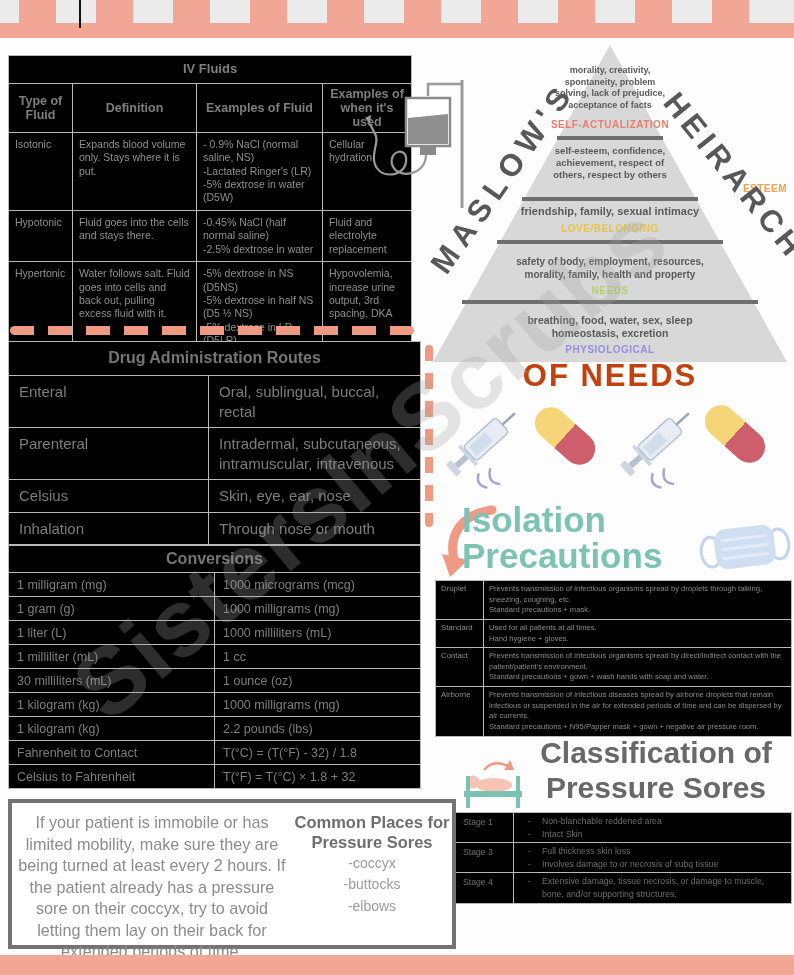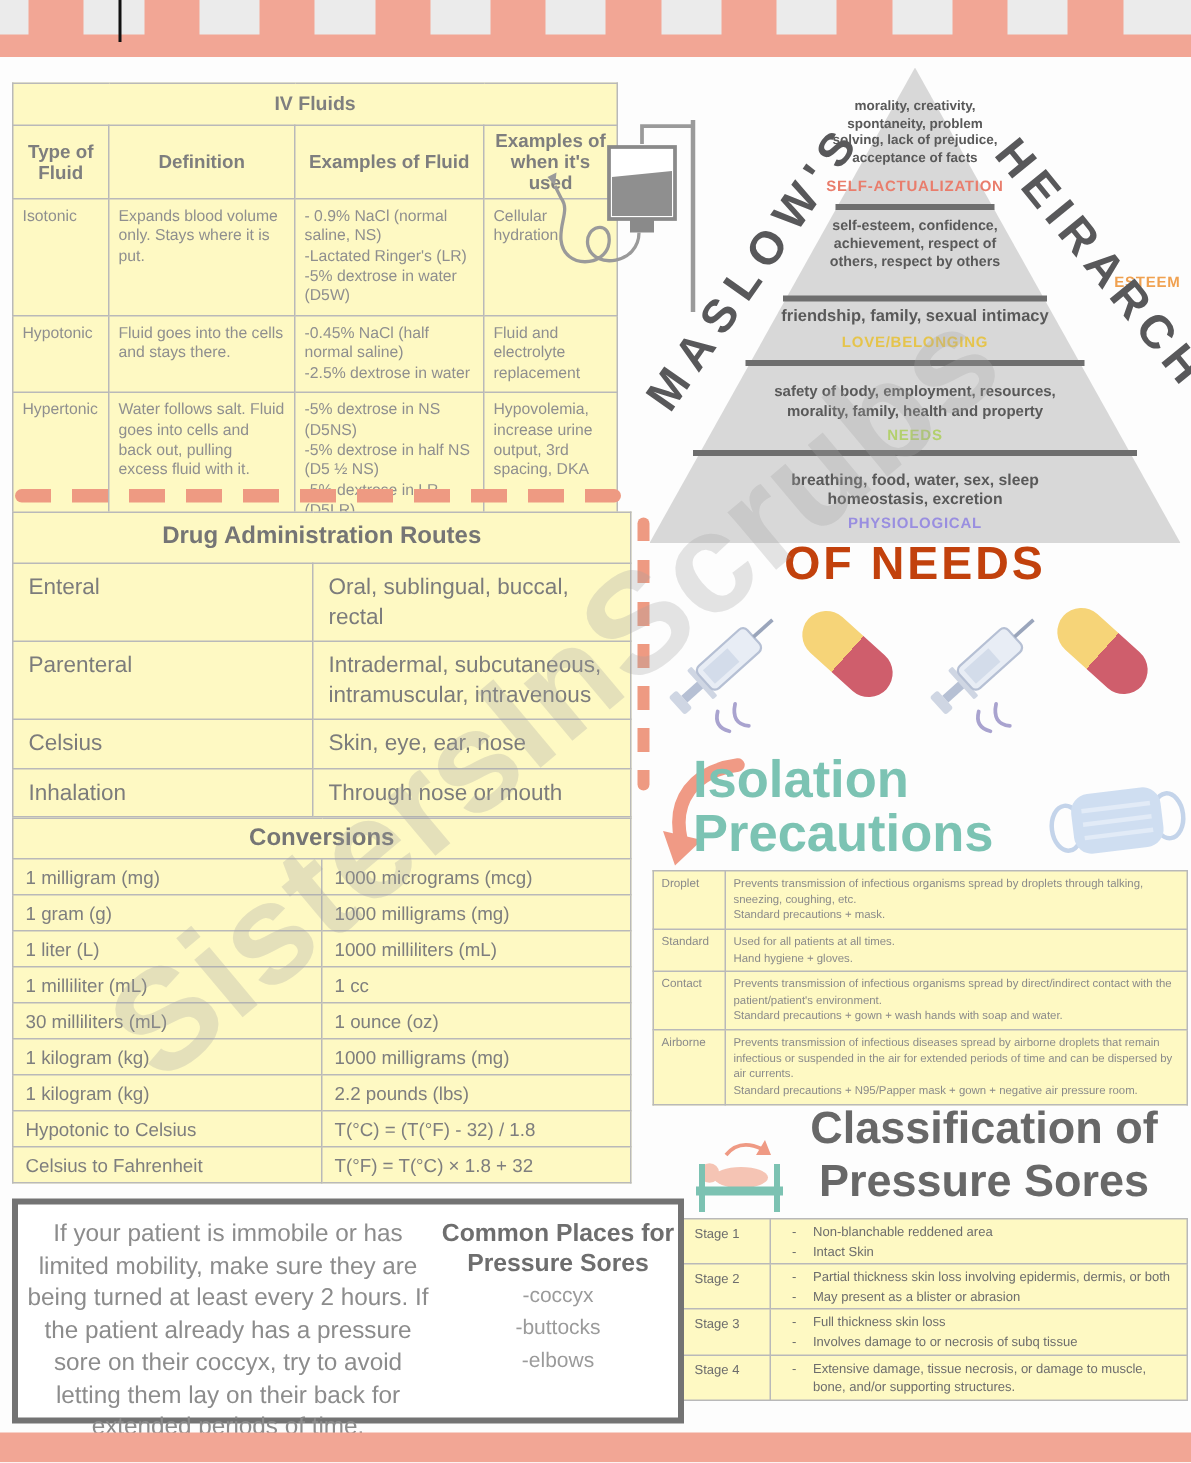--- a/index.html
+++ b/index.html
@@ -8,21 +8,21 @@
 
   
   .top-band { position:absolute; left:0; top:0; width:794px; height:38px; background:#f2a695; }
   .top-band .squares { position:absolute; left:0; top:0; width:100%; height:23px;
      background:repeating-linear-gradient(90deg,#ebebeb 0 40px, transparent 40px 77px);
      background-position:-21px 0; }
   .reg-mark { position:absolute; left:79px; top:0; width:2px; height:28px; background:#111; }
   .bottom-band { position:absolute; left:0; top:955px; width:794px; height:20px; background:#f2a695; }
 
   
-  table { border-collapse:collapse; background:#fef9c3; }
+  table { border-collapse:collapse; background:#000000; }
   td, th { border:1px solid #b9b9b9; vertical-align:top; }
   .multi { white-space:pre-line; }
 
   
   .iv-table { position:absolute; left:8px; top:55px; width:403px; table-layout:fixed; }
   .iv-table .t-title { text-align:center; font-weight:bold; font-size:13px; color:#7f7f7f; height:20px; vertical-align:middle; }
   .iv-table th { font-size:12.5px; color:#7e7e7e; text-align:center; vertical-align:middle; height:48px; padding:3px; }
   .iv-table td { font-size:10.5px; color:#8f8f8f; padding:5px 6px; line-height:1.28; }
 
   
@@ -250,21 +250,21 @@
         </tr>
     <tr>
           <td>1 kilogram (kg)</td>
           <td>1000 milligrams (mg)</td>
         </tr>
     <tr>
           <td>1 kilogram (kg)</td>
           <td>2.2 pounds (lbs)</td>
         </tr>
     <tr>
-          <td>Hypotonic to Celsius</td>
+          <td>Fahrenheit to Contact</td>
           <td>T(°C) = (T(°F) - 32) / 1.8</td>
         </tr>
     <tr>
           <td>Celsius to Fahrenheit</td>
           <td>T(°F) = T(°C) × 1.8 + 32</td>
         </tr>
   </tbody>
     </table>
 
   <svg style="position:absolute; left:434px; top:393px" width="98" height="98" viewBox="0 0 98 98">
@@ -357,27 +357,20 @@
       </colgroup>
     <tbody>
         <tr>
       <td class="stage">Stage 1</td>
       <td>
         <div class="bullet">Non-blanchable reddened area</div>
         <div class="bullet">Intact Skin</div>
       </td>
     </tr>
     <tr>
-      <td class="stage">Stage 2</td>
-      <td>
-        <div class="bullet">Partial thickness skin loss involving epidermis, dermis, or both</div>
-        <div class="bullet">May present as a blister or abrasion</div>
-      </td>
-    </tr>
-    <tr>
       <td class="stage">Stage 3</td>
       <td>
         <div class="bullet">Full thickness skin loss</div>
         <div class="bullet">Involves damage to or necrosis of subq tissue</div>
       </td>
     </tr>
     <tr>
       <td class="stage">Stage 4</td>
       <td>
         <div class="bullet">Extensive damage, tissue necrosis, or damage to muscle, bone, and/or supporting structures.</div>

